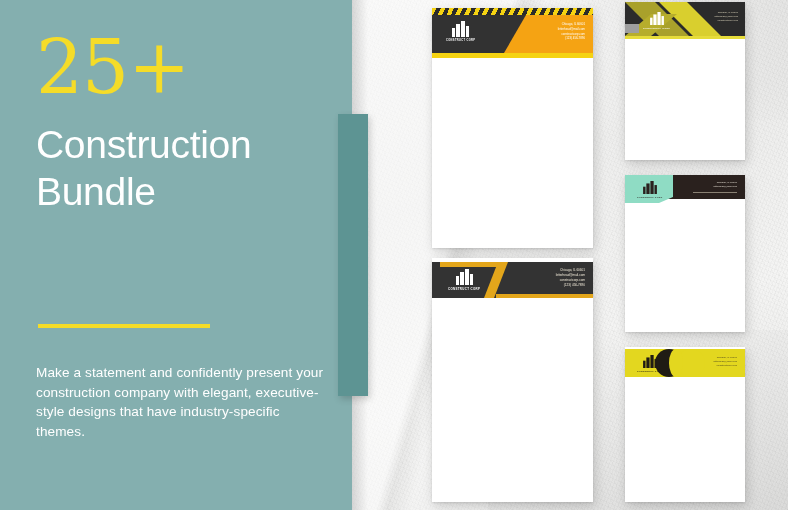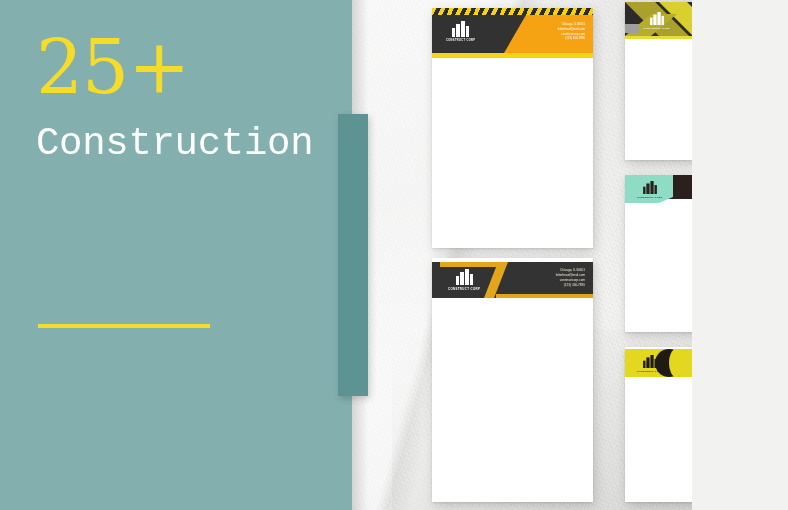--- a/index.html
+++ b/index.html
@@ -1,21 +1,21 @@
 <!DOCTYPE html>
 <html><head>
 <meta charset="utf-8">
 <style>
   html,body{margin:0;padding:0;}
   body{
     width:788px;height:510px;overflow:hidden;
     font-family:"Liberation Sans", sans-serif;
     background:#f2f2f1;
   }
-  .canvas{position:relative;width:692px;height:510px;overflow:hidden;background:#c2410c;}
+  .canvas{position:relative;width:788px;height:510px;overflow:hidden;background:#c2410c;}
 
   
   .bg-texture{
     position:absolute;inset:0;
     background:
       repeating-linear-gradient(112deg, rgba(0,0,0,.022) 0 1px, rgba(255,255,255,0) 1px 3px),
       repeating-linear-gradient(23deg, rgba(0,0,0,.018) 0 1px, rgba(255,255,255,0) 1px 4px),
       repeating-linear-gradient(68deg, rgba(0,0,0,.014) 0 1px, rgba(255,255,255,0) 1px 5px),
       linear-gradient(160deg,#f7f7f6 0%, #ececeb 45%, #f4f4f3 70%, #e6e6e5 100%);
   }
@@ -48,21 +48,21 @@
   }
 
   .headline-num{
     position:absolute;left:36px;top:30px;
     font-family:"DejaVu Serif", serif;
     font-size:74px;line-height:74px;font-weight:400;
     color:#f5dc28;letter-spacing:-1px;
   }
   .headline{
     position:absolute;left:36px;top:121px;width:300px;
-    font-family:Liberation Mono, monospace;
+    font-family:Liberation Sans, sans-serif;
     font-size:39px;line-height:47px;font-weight:400;
     color:#ffffff;letter-spacing:-.3px;
   }
   .headline span{display:block;}
   .rule{
     position:absolute;left:38px;top:324px;width:172px;height:4px;
     background:#f5dc28;
   }
   .blurb{
     position:absolute;left:36px;top:363px;width:292px;
@@ -108,24 +108,26 @@
   <div class="bg-shade-br"></div>
 
   <div class="left-panel"></div>
   <div class="left-panel-shadow"></div>
   <div class="accent-strip"></div>
 
   <div class="headline-num">25+</div>
 
   <div class="headline">
     <span>Construction</span>
+    <span>Bundle</span>
   </div>
 
   <div class="rule"></div>
 
+  <div class="blurb">Make a statement and confidently present your construction company with elegant, executive-style designs that have industry-specific themes.</div>
 
   <div class="sheet" style="left:432px;top:8px;width:161px;height:240px;">
     <div class="band" style="height:52px;">
       <div class="hazard" style="position:absolute;left:0;top:0;width:100%;height:7px;"></div>
       <div style="position:absolute;left:0;top:7px;width:100%;height:38px;background:#323232;"></div>
       <div style="position:absolute;left:72px;top:7px;width:89px;height:38px;background:#f5a313;
                   clip-path:polygon(22px 0,100% 0,100% 100%,0 100%);"></div>
       <div style="position:absolute;left:0;top:45px;width:100%;height:5px;background:#f5d312;"></div>
 
       <div class="logo" style="left:14px;top:13px;">

